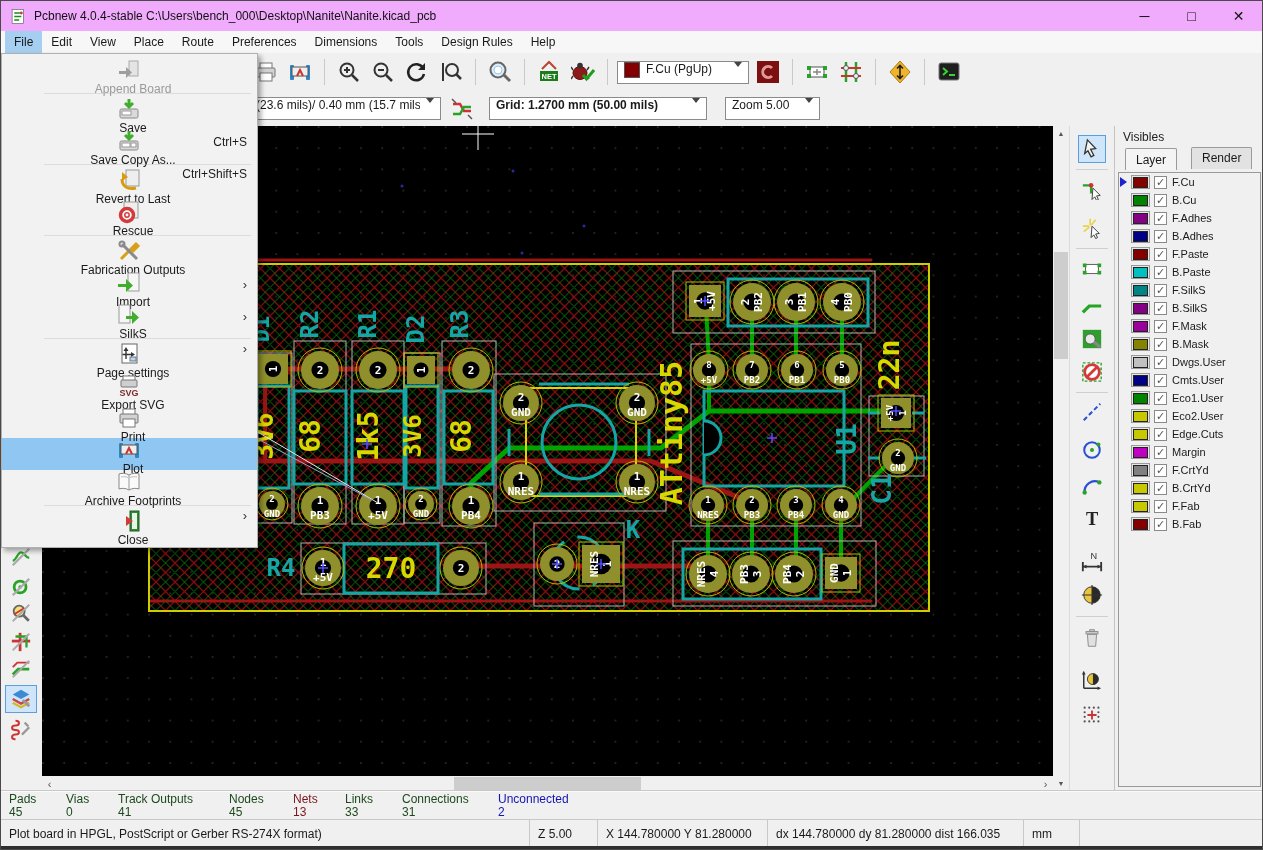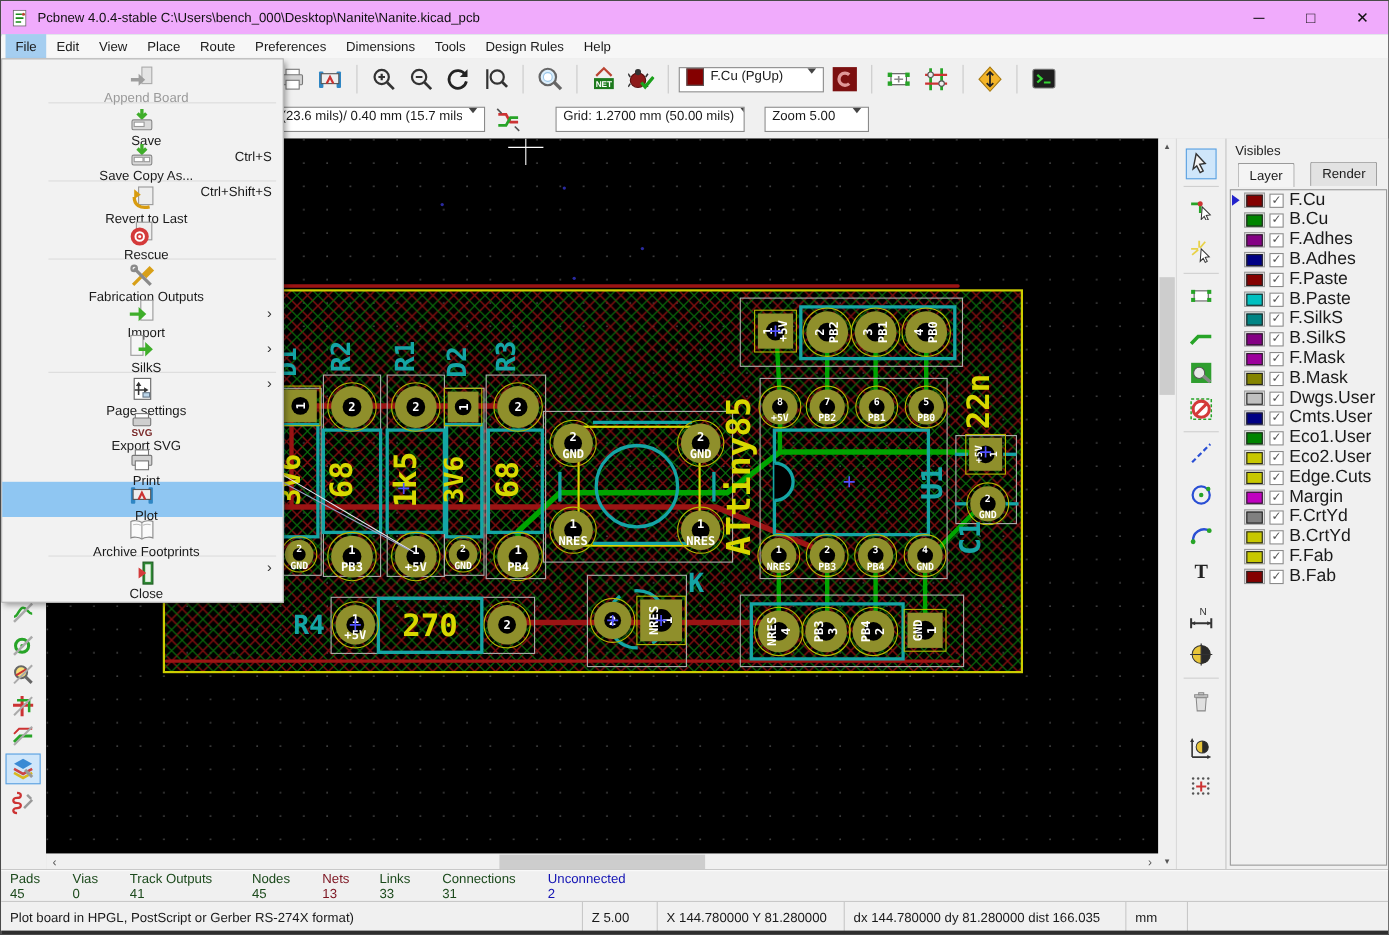--- a/index.html
+++ b/index.html
@@ -43,21 +43,21 @@
   .panel-title{padding:4px 0 3px 8px;color:#222;}
   .tabs{display:flex;padding-left:10px;position:relative;z-index:2;gap:12px;}
   .tab{padding:3px 10px;border:1px solid #9a9a9a;border-bottom:none;background:#e2e2e2;margin-right:2px;border-radius:2px 2px 0 0;}
   .tab.active{background:#f4f4f4;position:relative;top:1px;padding-top:4px;}
   .panel-box{position:absolute;left:3px;right:3px;top:46px;bottom:4px;border:1px solid #9a9a9a;background:#f0f0f0;}
   .layer-row{display:flex;align-items:center;height:18px;padding-left:12px;position:relative;}
   .cur-arrow{position:absolute;left:1px;top:4px;width:0;height:0;border-top:5px solid transparent;border-bottom:5px solid transparent;border-left:7px solid #2222cc;}
   .lswatch{width:19px;height:14px;background:#e6e6e6;border:1px solid #9a9a9a;display:flex;align-items:center;justify-content:center;margin-right:4px;box-sizing:border-box;}
   .lswatch>div{width:13px;height:9px;border:1px solid #222;}
   .lcheck{width:13px;height:13px;background:#fff;border:1px solid #8a8a8a;font-size:11px;line-height:11px;color:#555;text-align:center;margin-right:5px;box-sizing:border-box;}
-  .lname{font-size:16px;}
+  .lname{font-size:11px;}
   
   .counts{position:absolute;top:790px;left:0;right:0;height:28px;background:#f0f0f0;border-top:1px solid #fbfbfb;box-shadow:0 -1px 0 #c8c8c8;}
   .cfield{position:absolute;top:1px;line-height:13px;font-size:12px;}
   .cfield .cl{display:block;}
   .cfield.g{color:#1c4a1c;}  .cfield.r{color:#7c1420;}  .cfield.b{color:#1414b4;}
   .statusbar{position:absolute;top:818px;left:0;right:0;height:27px;background:#f0f0f0;border-top:1px solid #c8c8c8;display:flex;align-items:flex-end;}
   .sfield{padding:0 8px;height:100%;display:flex;align-items:center;border-left:1px solid #c8c8c8;box-sizing:border-box;white-space:nowrap;overflow:hidden;}
   .sfield:first-child{border-left:none;}
   .bottom-strip{position:absolute;top:845px;left:0;right:0;height:5px;background:#2f2f2f;}
   
@@ -225,21 +225,21 @@
       <span style="overflow:hidden;">(23.6 mils)/ 0.40 mm (15.7 mils) *</span>
       <span class="chev"></span>
     </div>
     <div class="tbtn" style="margin-left:6px;" id="tw-icon">
         <svg width="24" height="24" viewBox="0 0 24 24">
           <path d="M3 7h7l4 7h7" stroke="#c33" stroke-width="2.5" fill="none"></path>
           <path d="M3 17h7l4-7h7" stroke="#27a427" stroke-width="2.5" fill="none"></path>
           <path d="M2 2l4 4M22 22l-4-4" stroke="#555" stroke-width="1.5"></path>
         </svg>
       </div>
-    <div class="select-box" style="margin-left:28px;width:172px;">
+    <div class="select-box" style="margin-left:12px;width:218px;font-weight:bold;">
       <span>Grid: 1.2700 mm (50.00 mils)</span>
       <span class="chev"></span>
     </div>
     <div class="select-box" style="margin-left:18px;width:95px;">
       <span>Zoom 5.00</span>
       <span class="chev"></span>
     </div>
   </div>
 
   <div class="left-toolbar">

